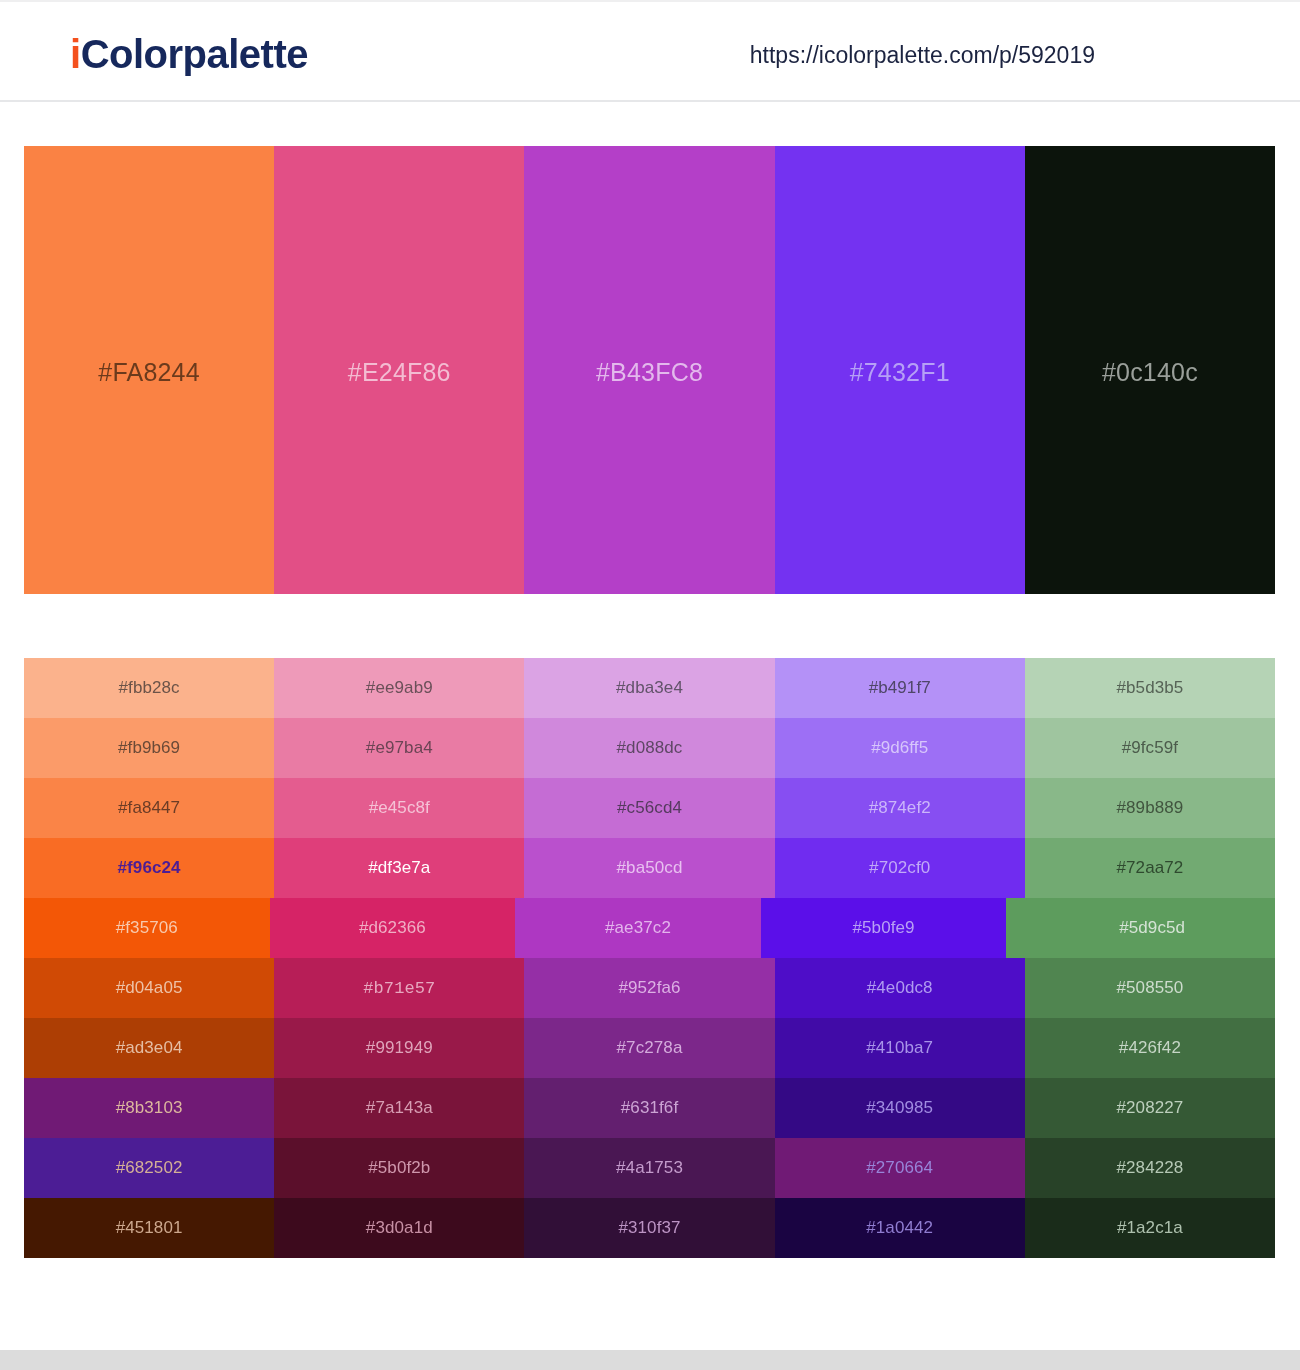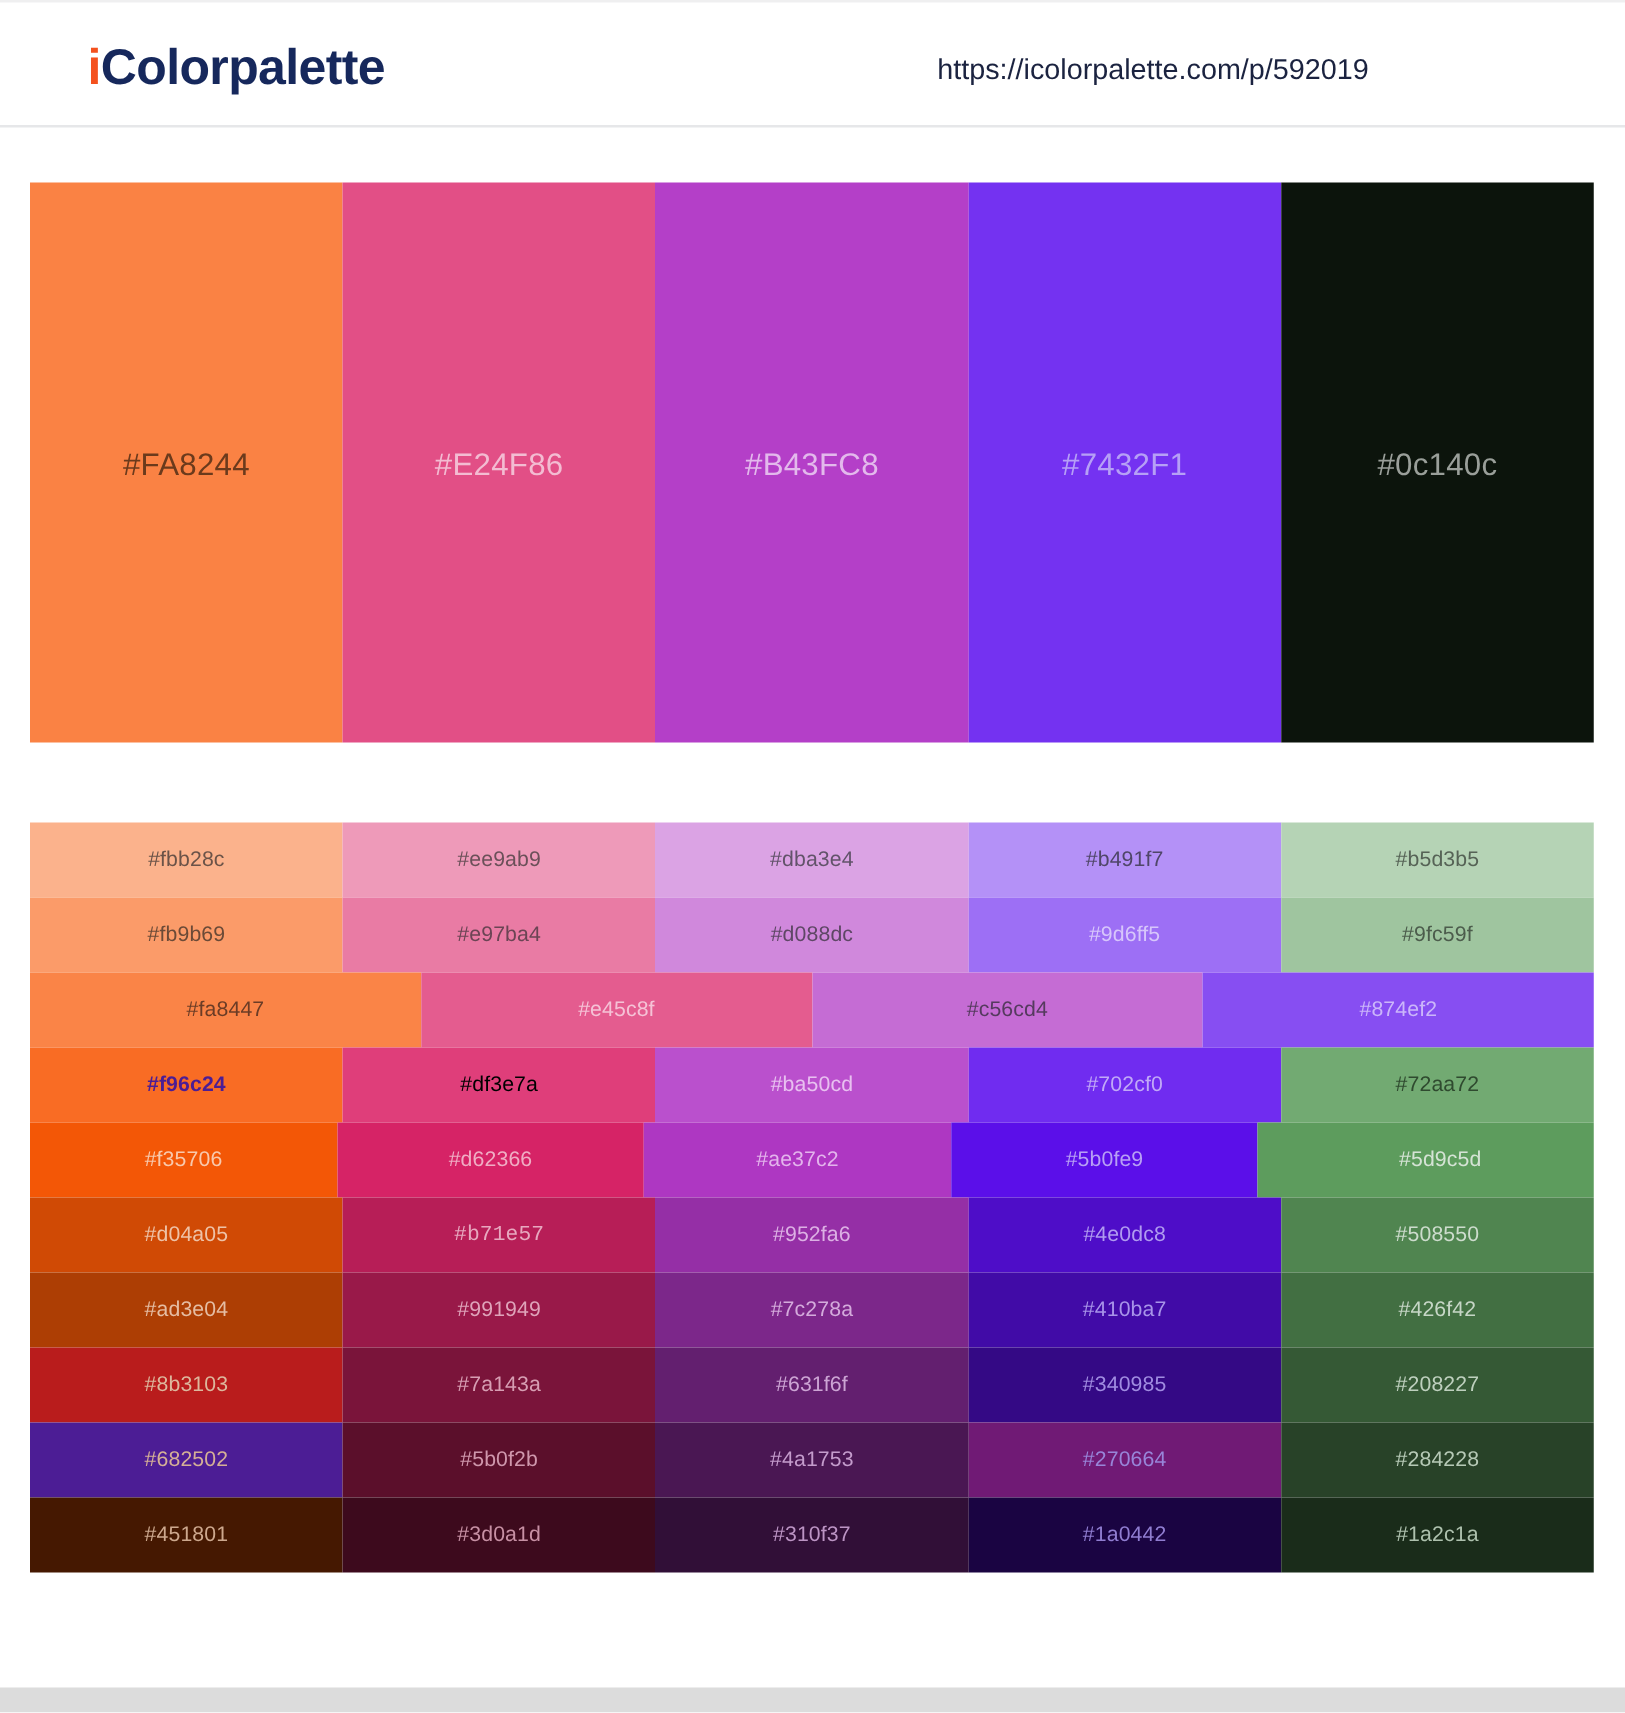--- a/index.html
+++ b/index.html
@@ -188,27 +188,30 @@
         </div>
         <div class="shade-cell" style="background: rgb(228, 92, 143);">
           <span class="shade-label" style="color: rgb(245, 194, 214);">#e45c8f</span>
         </div>
         <div class="shade-cell" style="background: rgb(197, 108, 212);">
           <span class="shade-label" style="color: rgb(85, 58, 94);">#c56cd4</span>
         </div>
         <div class="shade-cell" style="background: rgb(135, 78, 242);">
           <span class="shade-label" style="color: rgb(203, 182, 250);">#874ef2</span>
         </div>
+        <div class="shade-cell" style="background: rgb(137, 184, 137);">
+          <span class="shade-label" style="color: rgb(65, 85, 63);">#89b889</span>
+        </div>
       </div>
       <div class="shade-row">
         <div class="shade-cell" style="background: rgb(249, 108, 36);">
           <span class="shade-label" style="color: #4c1d95; font-weight: bold;">#f96c24</span>
         </div>
         <div class="shade-cell" style="background: rgb(223, 62, 122);">
-          <span class="shade-label" style="color: #000000;">#df3e7a</span>
+          <span class="shade-label" style="color: #ffffff;">#df3e7a</span>
         </div>
         <div class="shade-cell" style="background: rgb(186, 80, 205);">
           <span class="shade-label" style="color: rgb(232, 192, 240);">#ba50cd</span>
         </div>
         <div class="shade-cell" style="background: rgb(112, 44, 240);">
           <span class="shade-label" style="color: rgb(193, 169, 247);">#702cf0</span>
         </div>
         <div class="shade-cell" style="background: rgb(114, 170, 114);">
           <span class="shade-label" style="color: rgb(47, 74, 47);">#72aa72</span>
         </div>
@@ -258,21 +261,21 @@
           <span class="shade-label" style="color: rgb(212, 171, 220);">#7c278a</span>
         </div>
         <div class="shade-cell" style="background: rgb(65, 11, 167);">
           <span class="shade-label" style="color: rgb(168, 148, 233);">#410ba7</span>
         </div>
         <div class="shade-cell" style="background: rgb(66, 111, 66);">
           <span class="shade-label" style="color: rgb(198, 214, 198);">#426f42</span>
         </div>
       </div>
       <div class="shade-row">
-        <div class="shade-cell" style="background: #b91c1c;">
+        <div class="shade-cell" style="background: #701a75;">
           <span class="shade-label" style="color: rgb(221, 183, 157);">#8b3103</span>
         </div>
         <div class="shade-cell" style="background: rgb(122, 20, 58);">
           <span class="shade-label" style="color: rgb(215, 158, 179);">#7a143a</span>
         </div>
         <div class="shade-cell" style="background: rgb(99, 31, 111);">
           <span class="shade-label" style="color: rgb(204, 164, 212);">#631f6f</span>
         </div>
         <div class="shade-cell" style="background: rgb(52, 9, 133);">
           <span class="shade-label" style="color: rgb(160, 140, 225);">#340985</span>

